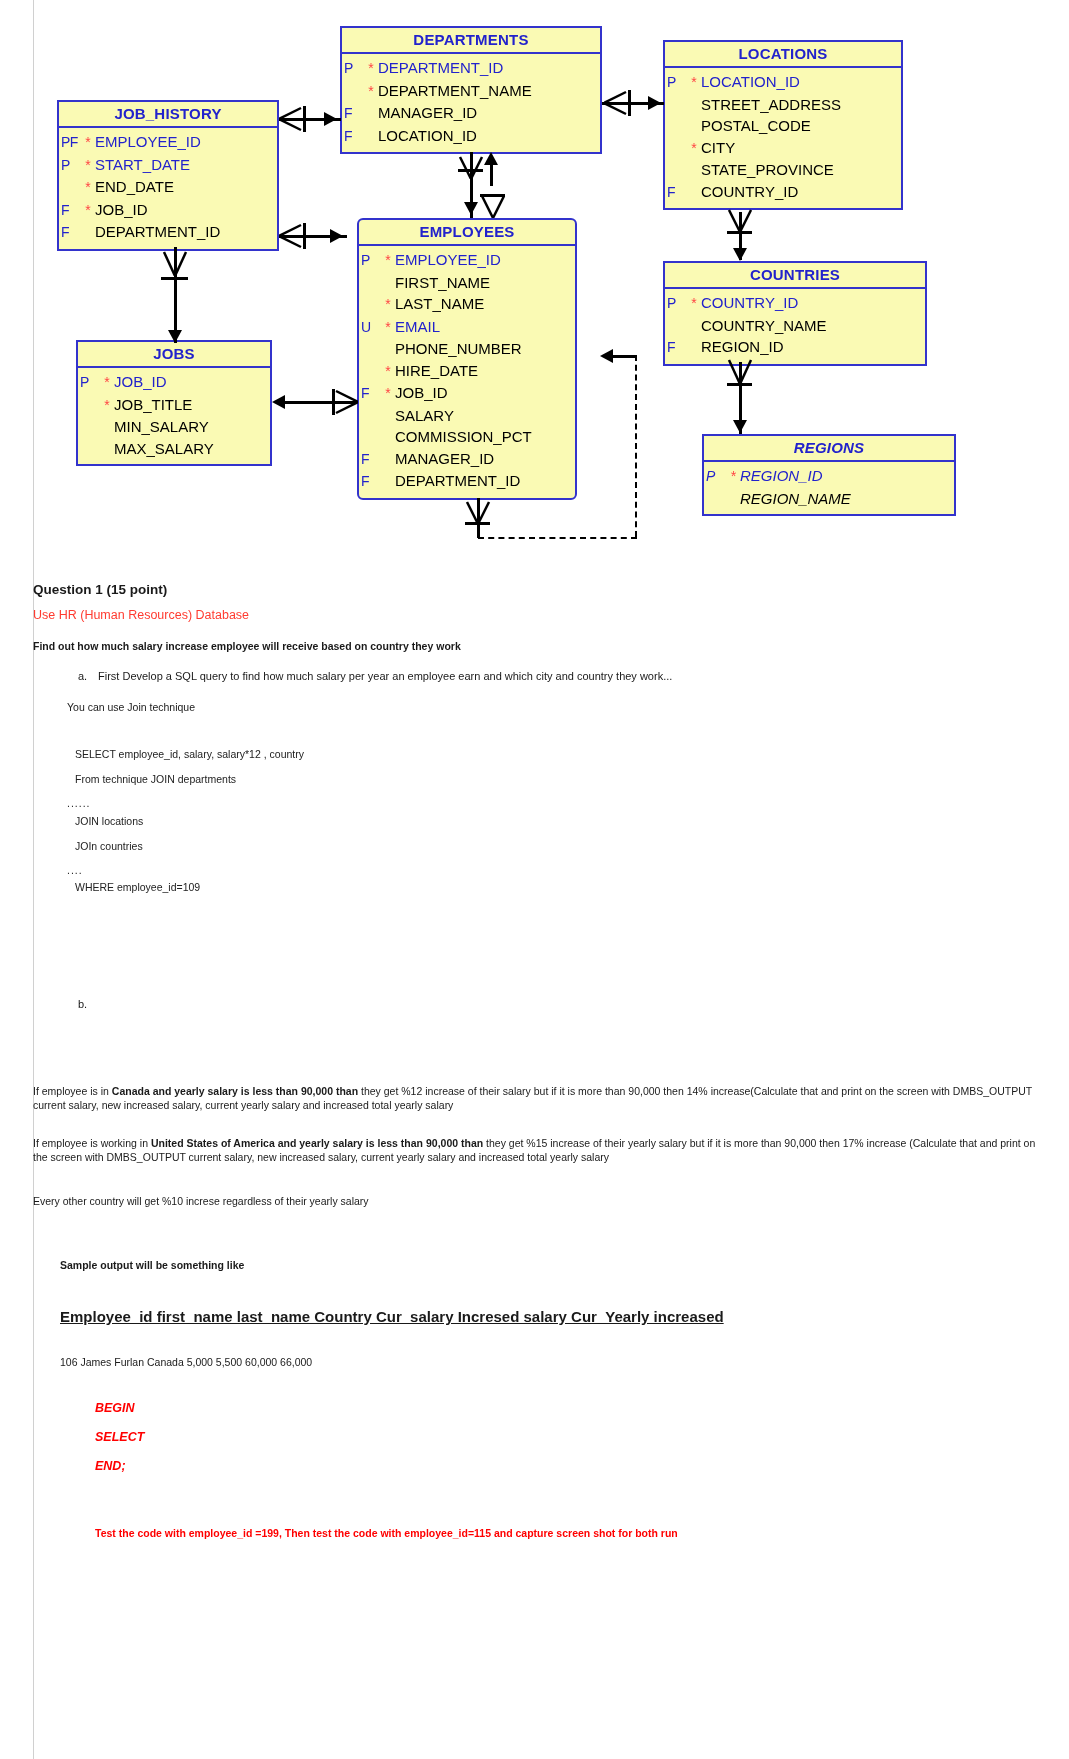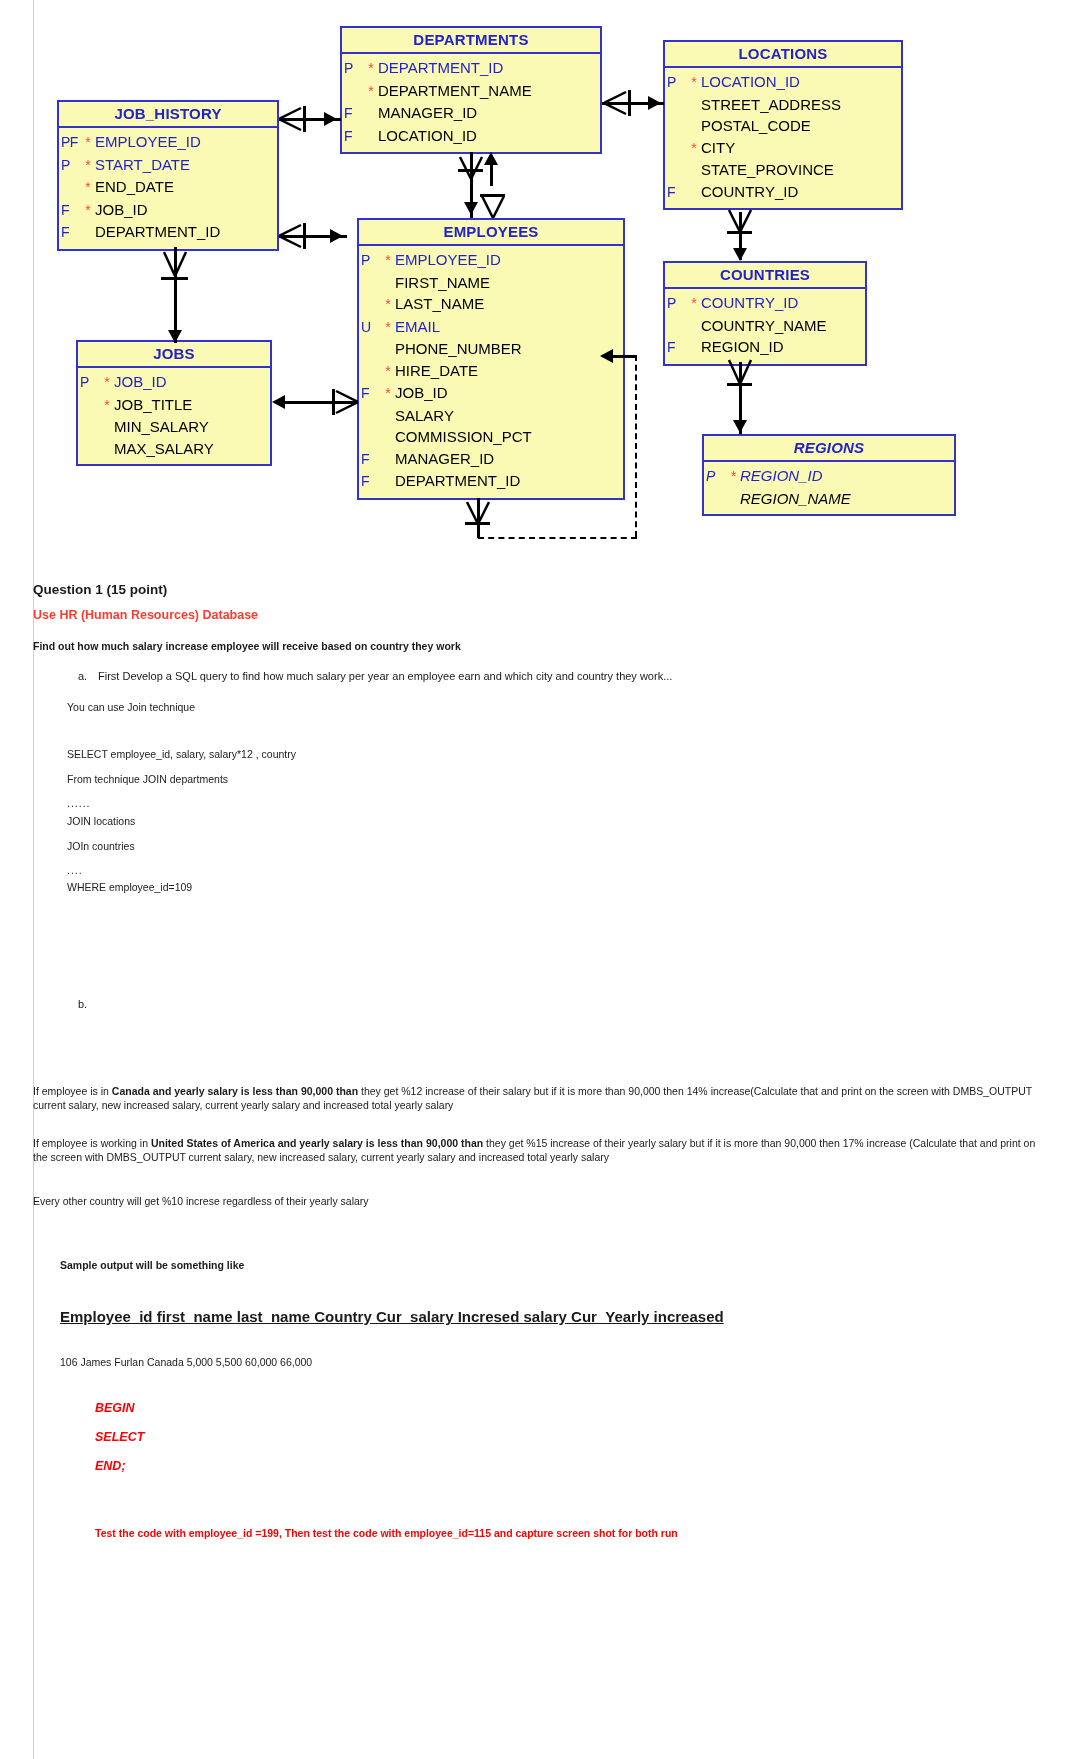--- a/index.html
+++ b/index.html
@@ -57,25 +57,25 @@
   .ar-left  { border-top:7px solid transparent; border-bottom:7px solid transparent; border-right:13px solid #000; }
   .ar-down  { border-left:7px solid transparent; border-right:7px solid transparent; border-top:13px solid #000; }
   .ar-up    { border-left:7px solid transparent; border-right:7px solid transparent; border-bottom:13px solid #000; }
   
   .cf { position:absolute; }
 
   
   #doc { position:relative; width:862px; background:#fff; padding:0; }
   #doc .pagerule { position:absolute; left:33px; top:0; width:1px; background:#d0d0d0; }
   .q-title { font-size:13.5px; font-weight:bold; color:#1a1a1a; }
-  .q-sub { font-size:12.5px; font-weight:bold; color:#FF3B30; }
+  .q-sub { font-size:12.5px; font-weight:normal; color:#FF3B30; }
   .q-find { font-size:10.5px; font-weight:bold; color:#1a1a1a; }
   .li-a { font-size:11px; color:#1a1a1a; }
   .body-sm { font-size:10.5px; color:#1a1a1a; }
-  .code-ln { font-size:10.5px; color:#222; }
+  .code-ln { font-size:10.5px; color:#222;margin-left:8px; }
   .dots { font-size:10.5px; color:#222; letter-spacing:1px; }
   .para { font-size:10.5px; color:#1a1a1a; line-height:14px; }
   .para b { font-weight:bold; }
   .bold-sm { font-size:10.5px; font-weight:bold; color:#1a1a1a; }
   .hdr-underline { font-size:15px; font-weight:bold; text-decoration:underline; color:#1a1a1a; }
   .redcode { font-size:12.5px; font-weight:bold; font-style:italic; color:#FF0000; font-family:"Liberation Sans", sans-serif; }
   .redbold { font-size:10.5px; font-weight:bold; color:#FF0000; }
   .abs { position:absolute; }
 </style>
 </head>
@@ -170,21 +170,21 @@
           <span class="n">JOB_ID</span>
         </div>
       <div class="attr">
           <span class="k">F</span>
           <span class="m"></span>
           <span class="n">DEPARTMENT_ID</span>
         </div>
     </div>
   </div>
 
-  <div class="entity" style="left:357px; top:218px; width:268px;">
+  <div class="entity" style="left:357px; top:218px; width:220px;border-radius:6px;">
     <div class="ehead">EMPLOYEES</div>
     <div class="ebody">
       <div class="attr">
           <span class="k">P</span>
           <span class="m">*</span>
           <span class="n key">EMPLOYEE_ID</span>
         </div>
       <div class="attr">
           <span class="k"></span>
           <span class="m"></span>
@@ -231,21 +231,21 @@
           <span class="n">MANAGER_ID</span>
         </div>
       <div class="attr">
           <span class="k">F</span>
           <span class="m"></span>
           <span class="n">DEPARTMENT_ID</span>
         </div>
     </div>
   </div>
 
-  <div class="entity" style="left:663px; top:261px; width:204px;">
+  <div class="entity" style="left:663px; top:261px; width:264px;">
     <div class="ehead">COUNTRIES</div>
     <div class="ebody">
       <div class="attr">
           <span class="k">P</span>
           <span class="m">*</span>
           <span class="n key">COUNTRY_ID</span>
         </div>
       <div class="attr">
           <span class="k"></span>
           <span class="m"></span>

